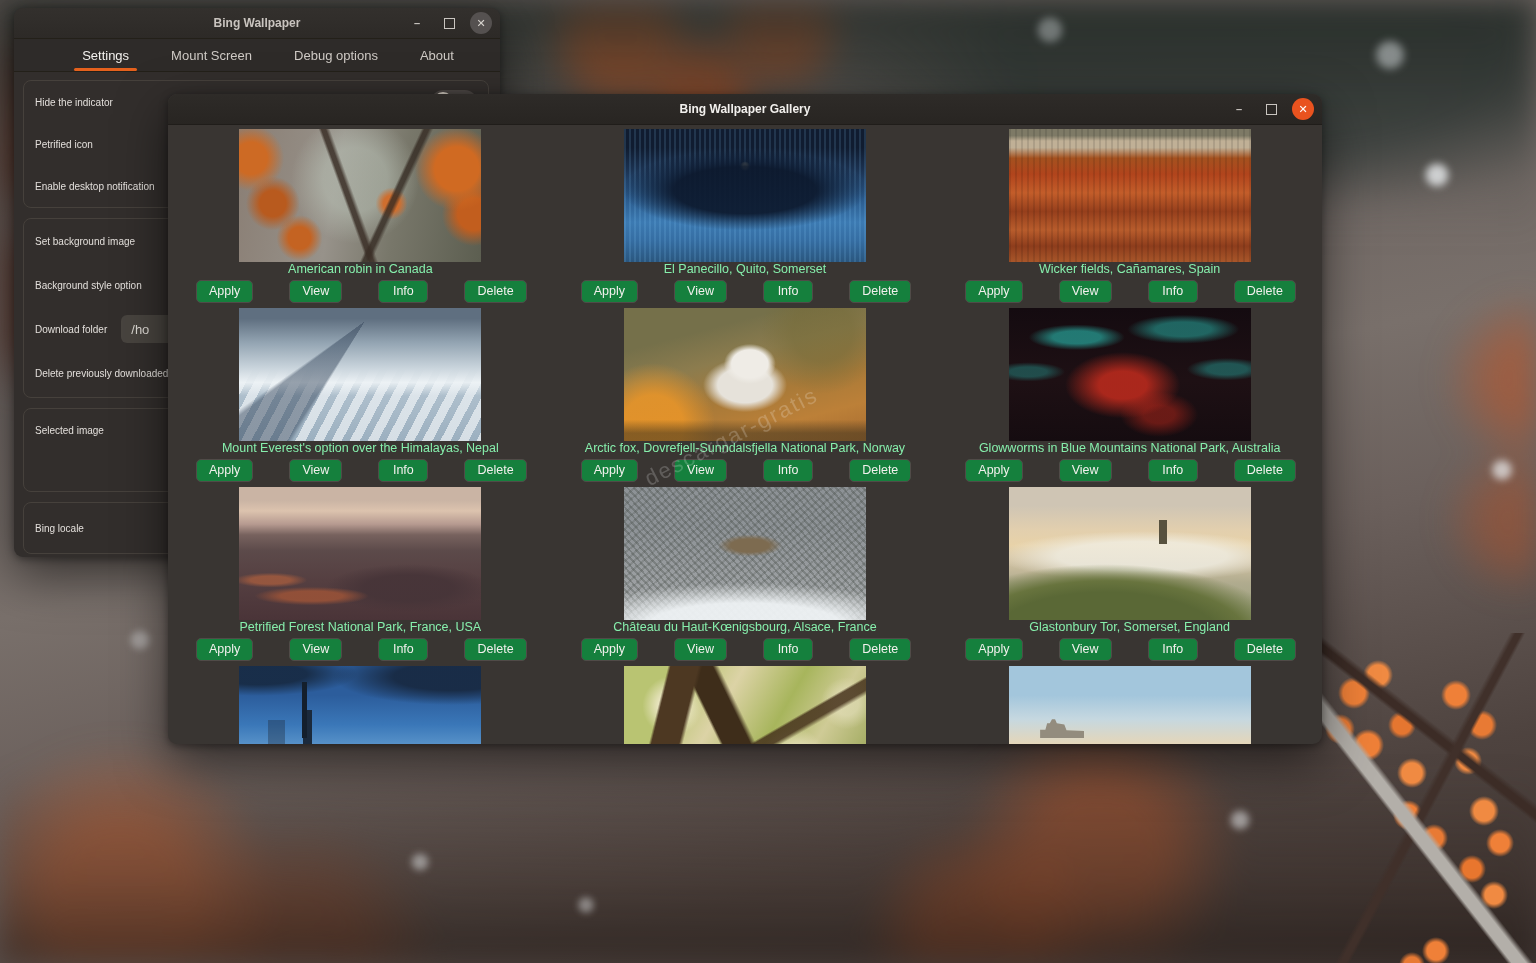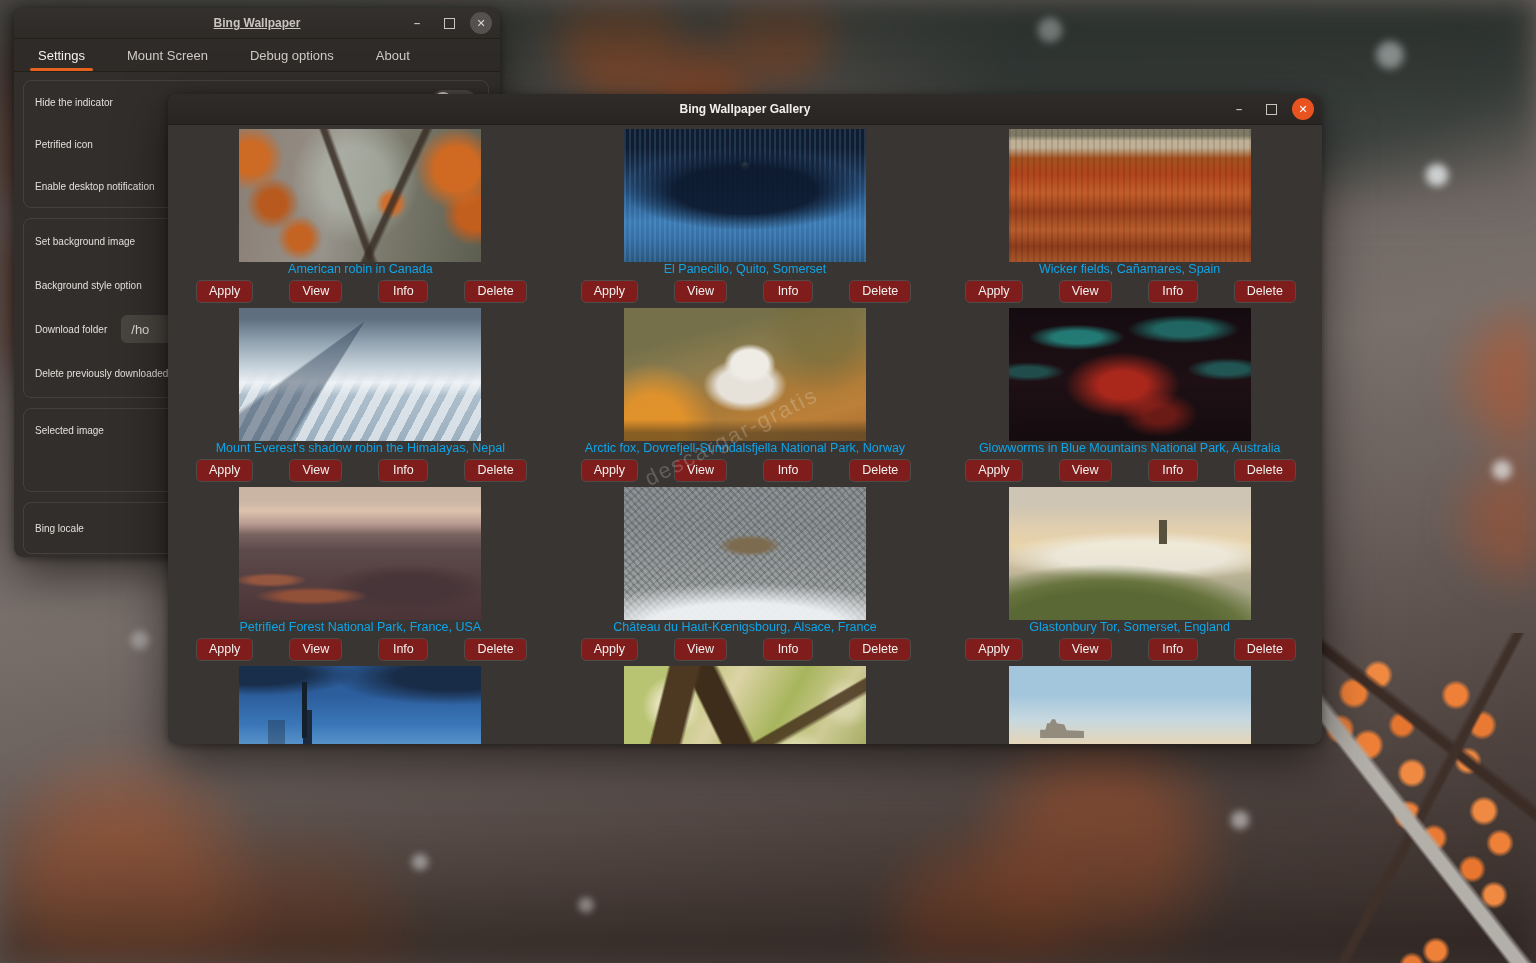--- a/index.html
+++ b/index.html
@@ -63,41 +63,41 @@
     font-size:12px;font-weight:bold;}
   .win-controls{position:absolute;right:8px;top:0;height:30px;display:flex;align-items:center;gap:10px;}
   .wc{width:22px;height:22px;display:flex;align-items:center;justify-content:center;border-radius:50%;
     font-size:11px;line-height:1;cursor:default;}
   .wc-min{color:#c9c5c0;font-weight:bold;}
   .wc-max .box{width:9px;height:9px;border:1px solid #c9c5c0;display:block;}
   .wc-close{background:#555150;color:#d9d5d0;}
   .wc-close.active{background:#e9531f;color:#fff;}
   
   #settings-win{left:14px;top:8px;width:486px;height:549px;background:#322e2c;z-index:1;}
-  #settings-win .titlebar{background:linear-gradient(#33302d,#2d2a27);color:#c9c4bf;border-bottom:1px solid #232019;text-decoration:underline;}
-  .tabbar{height:32px;display:flex;align-items:center;gap:38px;padding-left:22px;background:#2e2b29;border-bottom:1px solid #232019;}
+  #settings-win .titlebar{background:linear-gradient(#33302d,#2d2a27);color:#c9c4bf;border-bottom:1px solid #232019;}
+  .tabbar{height:32px;display:flex;align-items:center;gap:38px;padding-left:22px;background:#2e2b29;border-bottom:1px solid #232019;justify-content:center;}
   .tab{font-size:13px;color:#cfcac5;position:relative;height:32px;display:flex;align-items:center;padding:0 2px;cursor:default;}
   .tab.active{color:#f3f1ee;}
   .tab.active::after{content:"";position:absolute;left:-6px;right:-6px;bottom:0;height:3px;background:#e5611d;border-radius:2px;}
   .sgroup{border:1px solid #46413c;border-radius:8px;margin:8px 9px 10px 9px;width:466px;box-sizing:border-box;}
   .srow{display:flex;align-items:center;height:42px;padding:0 11px;}
   .srow .slabel{font-size:10px;color:#e3dfdb;}
   .toggle{margin-left:auto;width:46px;height:24px;border-radius:12px;background:#4c4744;position:relative;}
   .toggle .knob{position:absolute;left:2px;top:2px;width:20px;height:20px;border-radius:50%;background:#d8d0c6;}
   .dl-input{margin-left:14px;width:150px;height:28px;background:#48443f;border:none;border-radius:6px;
     color:#dcd8d3;font-size:13px;padding:0 10px;font-family:inherit;}
   
   #gallery-win{left:168px;top:94px;width:1154px;height:650px;background:#393532;z-index:2;}
   #gallery-win .titlebar{background:linear-gradient(#2e2b28,#282522);color:#f2f0ed;border-bottom:1px solid #201d1a;}
   .gallery-grid{display:grid;grid-template-columns:repeat(3,1fr);padding-top:4px;}
   .gallery-cell{height:179px;display:flex;flex-direction:column;align-items:center;}
   .thumb{width:242px;height:133px;position:relative;overflow:hidden;flex:0 0 auto;}
-  .caption{height:15px;line-height:15px;font-size:12.5px;color:#0ea5e9;white-space:nowrap;}
+  .caption{height:15px;line-height:15px;font-size:12.5px;color:#86efac;white-space:nowrap;}
   .btn-row{width:100%;box-sizing:border-box;display:flex;justify-content:space-between;padding:3px 26px 0 28px;}
-  .gbtn{min-width:50px;height:23px;padding:0 12px;background:#7f1d1d;border:1px solid #504b48;border-radius:5px;
+  .gbtn{min-width:50px;height:23px;padding:0 12px;background:#15803d;border:1px solid #504b48;border-radius:5px;
     color:#f2f0ed;font-size:12.5px;font-family:inherit;line-height:1;cursor:default;}
   .watermark{position:absolute;left:468px;top:330px;transform:rotate(-27deg);font-size:22px;letter-spacing:2px;
     color:rgba(255,255,255,.20);pointer-events:none;white-space:nowrap;}
   
   .t-robin{background:
     linear-gradient(70deg,transparent 44%,rgba(58,46,38,.85) 45% 46.5%,transparent 48%),
     linear-gradient(115deg,transparent 60%,rgba(52,42,34,.8) 61% 62.5%,transparent 64%),
     radial-gradient(circle at 90% 30%,#d06a22 0 22px,transparent 42px),
     radial-gradient(circle at 97% 64%,#c25e1e 0 16px,transparent 32px),
     radial-gradient(circle at 5% 22%,#cd6a24 0 16px,transparent 33px),
@@ -280,21 +280,21 @@
     <div class="btn-row">
       <button class="gbtn">Apply</button>
       <button class="gbtn">View</button>
       <button class="gbtn">Info</button>
       <button class="gbtn">Delete</button>
     </div>
   </div>
 
   <div class="gallery-cell">
     <div class="thumb t-everest"></div>
-    <div class="caption">Mount Everest's shadow robin the Himalayas, Nepal</div>
+    <div class="caption">Mount Everest's option over the Himalayas, Nepal</div>
     <div class="btn-row">
       <button class="gbtn">Apply</button>
       <button class="gbtn">View</button>
       <button class="gbtn">Info</button>
       <button class="gbtn">Delete</button>
     </div>
   </div>
 
   <div class="gallery-cell">
     <div class="thumb t-fox"></div>

